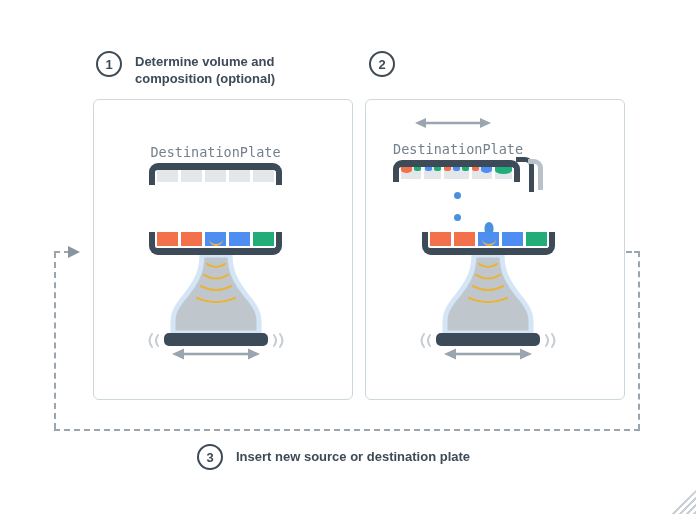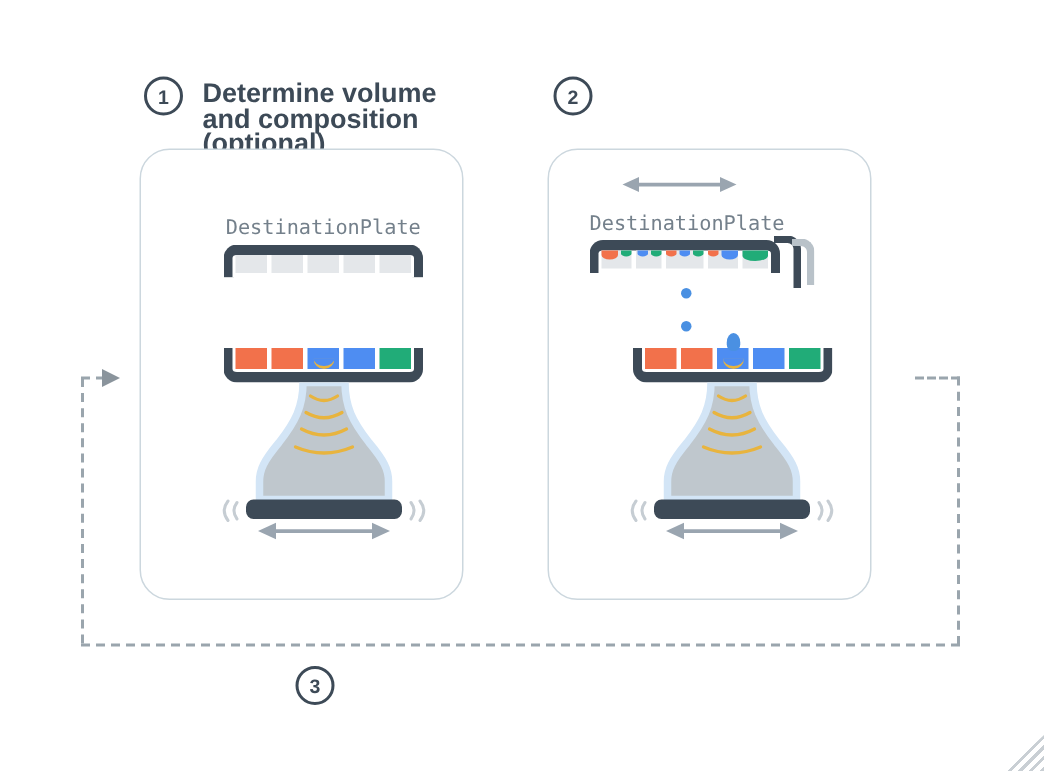--- a/index.html
+++ b/index.html
@@ -10,28 +10,28 @@
   }
   html,body{margin:0;padding:0;background:#fff;}
   .canvas{position:relative;width:698px;height:516px;background:#fff;overflow:hidden;
           font-family:"Liberation Sans",sans-serif;}
 
   
   .step{position:absolute;display:flex;align-items:flex-start;gap:13px;}
   .step-circle{flex:0 0 auto;width:22px;height:22px;border:2.5px solid var(--dark);border-radius:50%;
                display:flex;align-items:center;justify-content:center;font-weight:700;font-size:13px;
                color:var(--dark);background:#fff;}
-  .step-label{font-weight:700;font-size:18px;color:var(--dark);line-height:16.5px;padding-top:3px;}
+  .step-label{font-weight:700;font-size:13px;color:var(--dark);line-height:16.5px;padding-top:3px;}
   #step1{left:96px;top:51px;}  #step1 .step-label{width:158px;}
   #step2{left:369px;top:51px;} #step2 .step-label{padding-top:5px;}
   #step3{left:197px;top:444px;}#step3 .step-label{padding-top:5px;}
 
   
-  .panel{position:absolute;top:99px;width:216px;height:301px;background:#fff;
-         border:1.5px solid var(--panel-border);border-radius:20px;box-sizing:border-box;}
+  .panel{position:absolute;top:99px;width:260px;height:301px;background:#fff;
+         border:1.5px solid var(--panel-border);border-radius:6px;box-sizing:border-box;}
   #panel-left{left:93px;} #panel-right{left:365px;}
 
   .plate-label{position:absolute;font-family:"DejaVu Sans Mono",monospace;font-size:13.5px;
                color:var(--label-gray);text-align:center;white-space:nowrap;}
 
   .plate-down{position:absolute;box-sizing:border-box;border:6px solid var(--dark);border-bottom:none;
               border-top-width:7px;border-radius:9px 9px 0 0;height:22px;}
   .plate-down .wells{display:flex;gap:3px;padding:0 2px;margin-top:0;}
   .plate-down .well{flex:1;height:12px;background:var(--well-empty);position:relative;}
 
@@ -232,16 +232,17 @@
         <polygon points="26,99 38,93.5 38,104.5" fill="var(--arrow)"></polygon>
         <polygon points="114,99 102,93.5 102,104.5" fill="var(--arrow)"></polygon>
       </g>
     </svg>
   </div>
 
   <div class="step" id="step3">
     <div class="step-circle">
       <span>3</span>
     </div>
+    <div class="step-label">Insert new source or destination plate</div>
   </div>
 
   <div class="hatch"></div>
 </div>
 
 </body></html>

